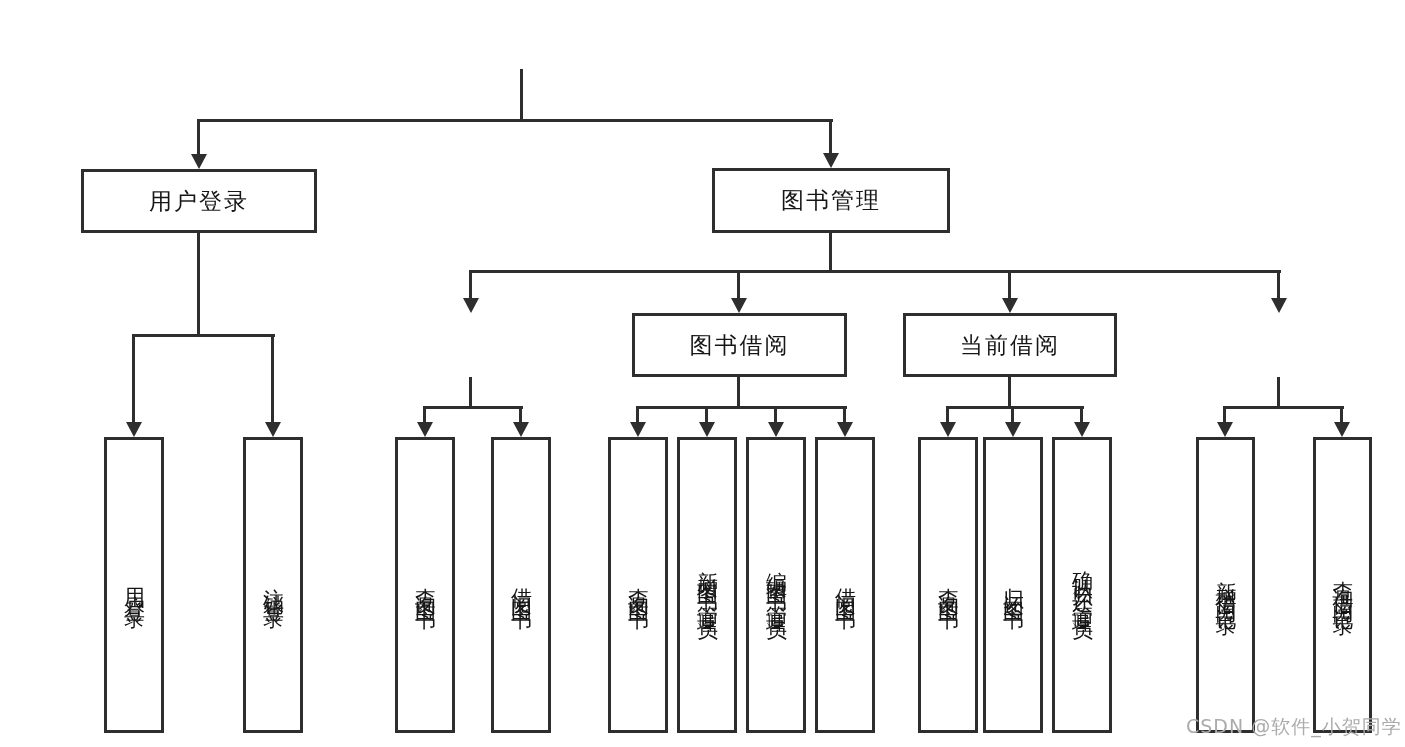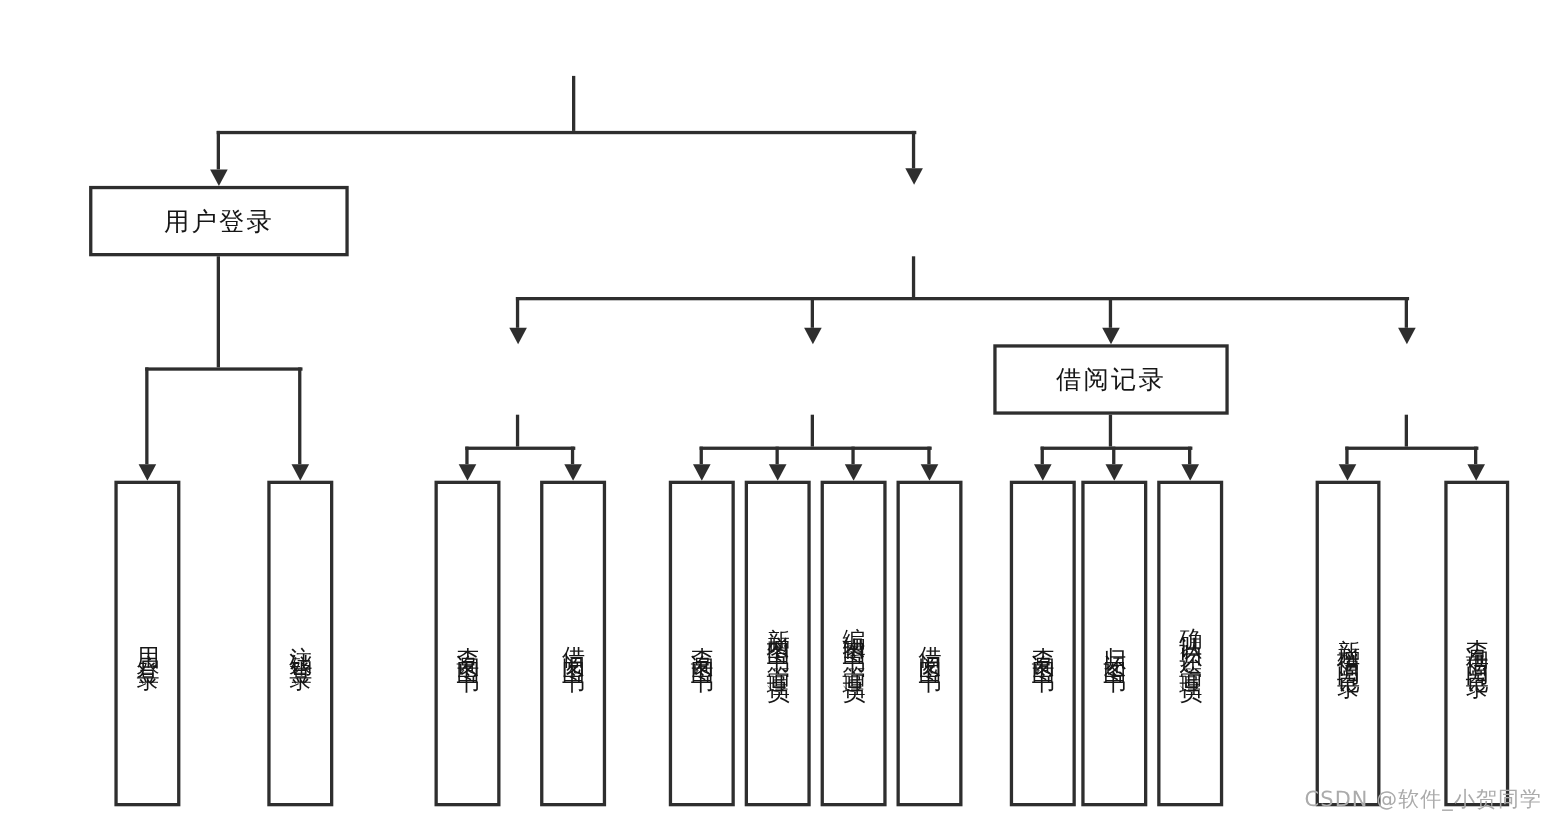--- a/index.html
+++ b/index.html
@@ -51,40 +51,42 @@
 
 
   <div class="vl" style="left:520px;top:69px;height:50px"></div>
   <div class="hl" style="left:197px;top:119px;width:636px"></div>
   <div class="vl" style="left:197px;top:119px;height:35px"></div>
   <div class="arr" style="left:191px;top:154px"></div>
   <div class="vl" style="left:829px;top:119px;height:34px"></div>
   <div class="arr" style="left:823px;top:153px"></div>
 
   <div class="box hbox" style="left:81px;top:169px;width:236px;height:64px">用户登录</div>
+  <div class="box hbox" style="left:712px;top:168px;width:238px;height:65px">图书管理</div>
 
   <div class="vl" style="left:197px;top:233px;height:101px"></div>
   <div class="hl" style="left:132px;top:334px;width:143px"></div>
   <div class="vl" style="left:132px;top:334px;height:88px"></div>
   <div class="arr" style="left:126px;top:422px"></div>
   <div class="vl" style="left:271px;top:334px;height:88px"></div>
   <div class="arr" style="left:265px;top:422px"></div>
 
   <div class="vl" style="left:829px;top:233px;height:39px"></div>
   <div class="hl" style="left:469px;top:270px;width:812px"></div>
   <div class="vl" style="left:469px;top:270px;height:28px"></div>
   <div class="arr" style="left:463px;top:298px"></div>
   <div class="vl" style="left:737px;top:270px;height:28px"></div>
   <div class="arr" style="left:731px;top:298px"></div>
   <div class="vl" style="left:1008px;top:270px;height:28px"></div>
   <div class="arr" style="left:1002px;top:298px"></div>
   <div class="vl" style="left:1277px;top:270px;height:28px"></div>
   <div class="arr" style="left:1271px;top:298px"></div>
 
-  <div class="box hbox" style="left:903px;top:313px;width:214px;height:64px">借阅记录</div>
+  <div class="box hbox" style="left:632px;top:313px;width:215px;height:64px">图书借阅</div>
+  <div class="box hbox" style="left:903px;top:313px;width:214px;height:64px">当前借阅</div>
 
   <div class="vl" style="left:469px;top:377px;height:29px"></div>
   <div class="hl" style="left:423px;top:406px;width:100px"></div>
   <div class="vl" style="left:423px;top:406px;height:16px"></div>
   <div class="arr" style="left:417px;top:422px"></div>
   <div class="vl" style="left:519px;top:406px;height:16px"></div>
   <div class="arr" style="left:513px;top:422px"></div>
 
   <div class="vl" style="left:737px;top:377px;height:29px"></div>
   <div class="hl" style="left:636px;top:406px;width:211px"></div>

